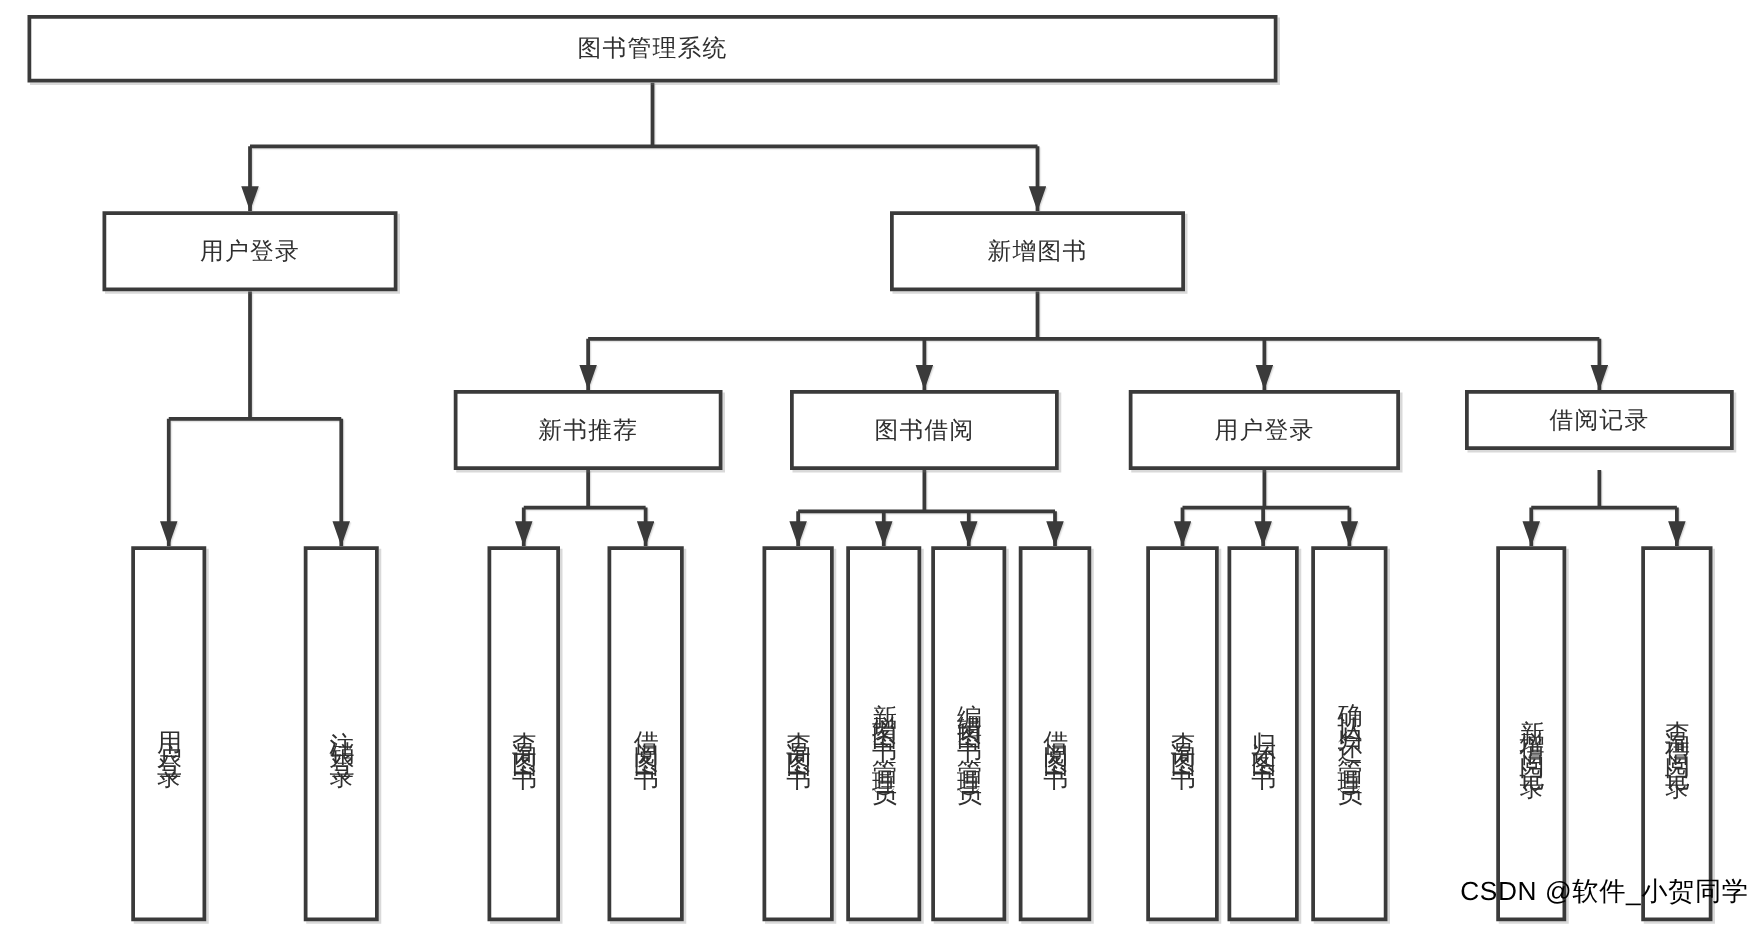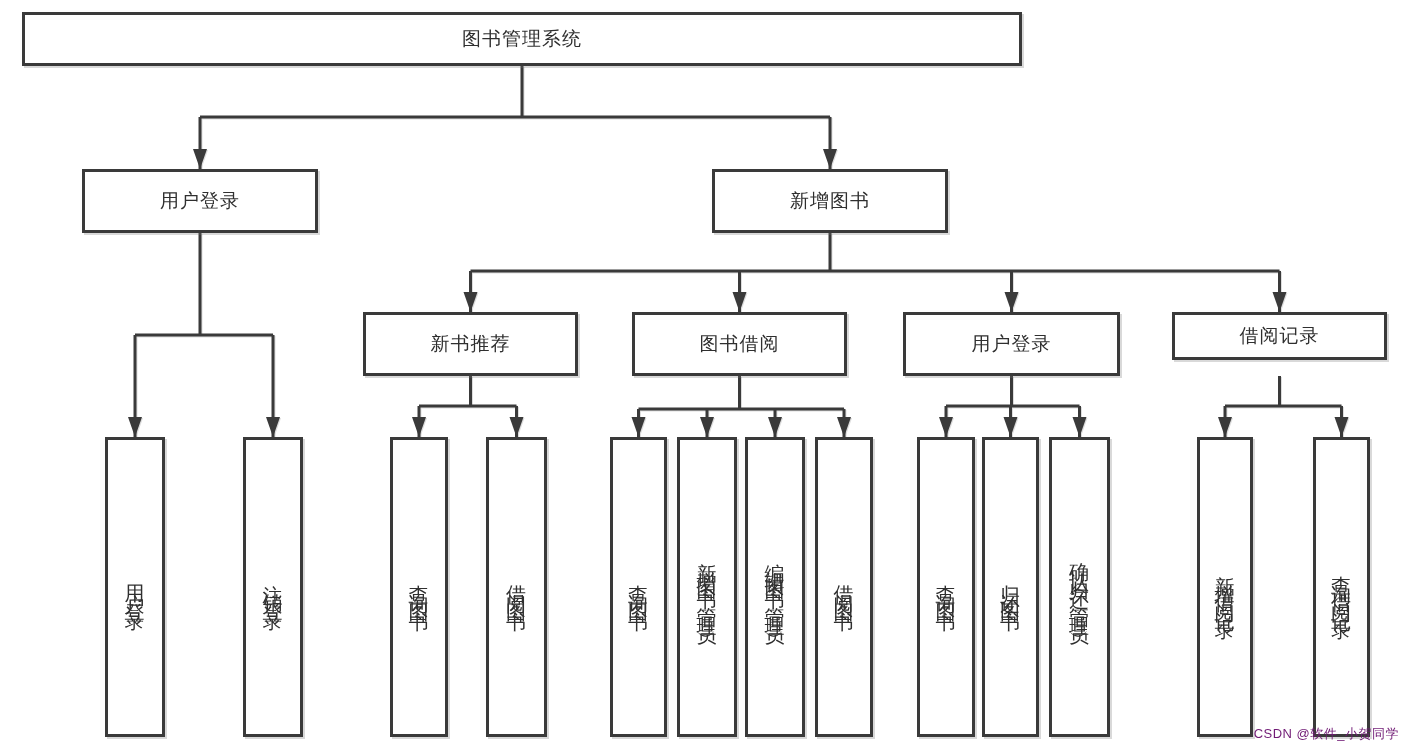--- a/index.html
+++ b/index.html
@@ -22,22 +22,22 @@
     color:#2f2f2f;
   }
   .box.h .lbl{font-size:19px;letter-spacing:1px;white-space:nowrap;}
   .box.v .lbl{
     writing-mode:vertical-rl;
     font-size:20px;
     letter-spacing:9px;
     line-height:1;
   }
   .watermark{
-    position:absolute;right:6px;bottom:4px;
-    font-size:13px;color:#701a75;letter-spacing:.5px;
+    position:absolute;right:6px;bottom:20px;
+    font-size:21px;color:#000000;letter-spacing:.5px;
     white-space:nowrap;
   }
 </style>
 </head>
 <body>
 
 <div class="canvas">
 
   <svg class="wires" width="1405" height="747" viewBox="0 0 1405 747">
     <defs>

